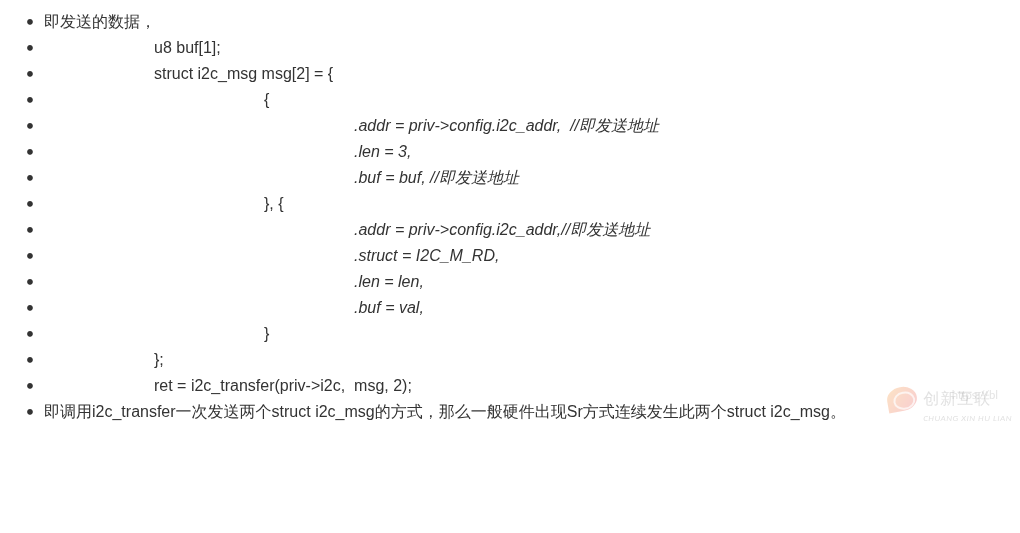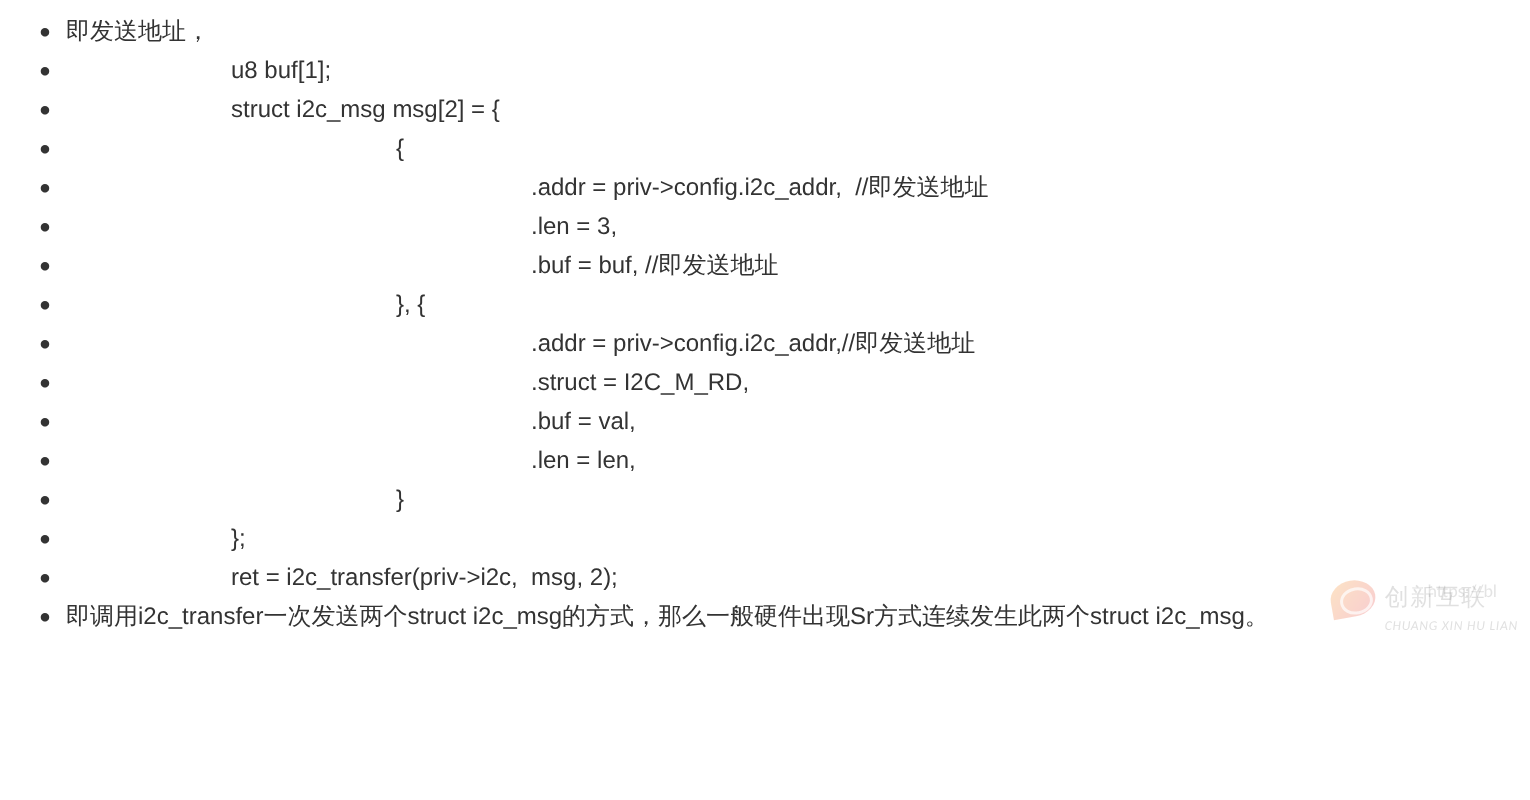--- a/index.html
+++ b/index.html
@@ -33,21 +33,21 @@
       color: #333;
       font-size: 16px;
     }
     .code-line {
       font-family: "Microsoft YaHei", Arial, sans-serif;
       white-space: pre;
       padding-left: 24px;
     }
     .indent-1 { padding-left: 110px; }
     .indent-2 { padding-left: 220px; }
-    .indent-3 { padding-left: 310px; }
+    .indent-3 { padding-left: 310px; font-style: italic; }
     .watermark {
       position: absolute;
       right: 8px;
       bottom: 12px;
       opacity: 0.25;
       display: flex;
       align-items: flex-start;
       gap: 6px;
     }
     .wm-icon {
@@ -80,33 +80,33 @@
       color: #bbb;
       font-size: 12px;
       opacity: 0.4;
     }
   </style>
 </head>
 <body>
 
 <ul id="bullet-list">
     <li>
-      <span class="code-line" style="padding-left: 0px; white-space: normal; display: block;">即发送地址，</span>
+      <span class="code-line" style="padding-left: 0px; white-space: normal; display: block;">即发送的数据，</span>
     </li>
     <li><span class="code-line indent-1">u8 buf[1];</span></li>
     <li><span class="code-line indent-1">struct i2c_msg msg[2] = {</span></li>
     <li><span class="code-line indent-2">{</span></li>
     <li><span class="code-line indent-3">.addr = priv-&gt;config.i2c_addr,  //即发送地址</span></li>
     <li><span class="code-line indent-3">.len = 3,</span></li>
     <li><span class="code-line indent-3">.buf = buf, //即发送地址</span></li>
     <li><span class="code-line indent-2">}, {</span></li>
     <li><span class="code-line indent-3">.addr = priv-&gt;config.i2c_addr,//即发送地址</span></li>
     <li><span class="code-line indent-3">.struct = I2C_M_RD,</span></li>
+    <li><span class="code-line indent-3">.len = len,</span></li>
     <li><span class="code-line indent-3">.buf = val,</span></li>
-    <li><span class="code-line indent-3">.len = len,</span></li>
     <li><span class="code-line indent-2">}</span></li>
     <li><span class="code-line indent-1">};</span></li>
     <li><span class="code-line indent-1">ret = i2c_transfer(priv-&gt;i2c,  msg, 2);</span></li>
     <li>
       <span class="code-line" style="padding-left: 0px; white-space: normal; display: block;">即调用i2c_transfer一次发送两个struct  i2c_msg的方式，那么一般硬件出现Sr方式连续发生此两个struct  i2c_msg。</span>
     </li>
   </ul>
 
 <div class="wm-url">https://bl</div>
 <div class="watermark">

